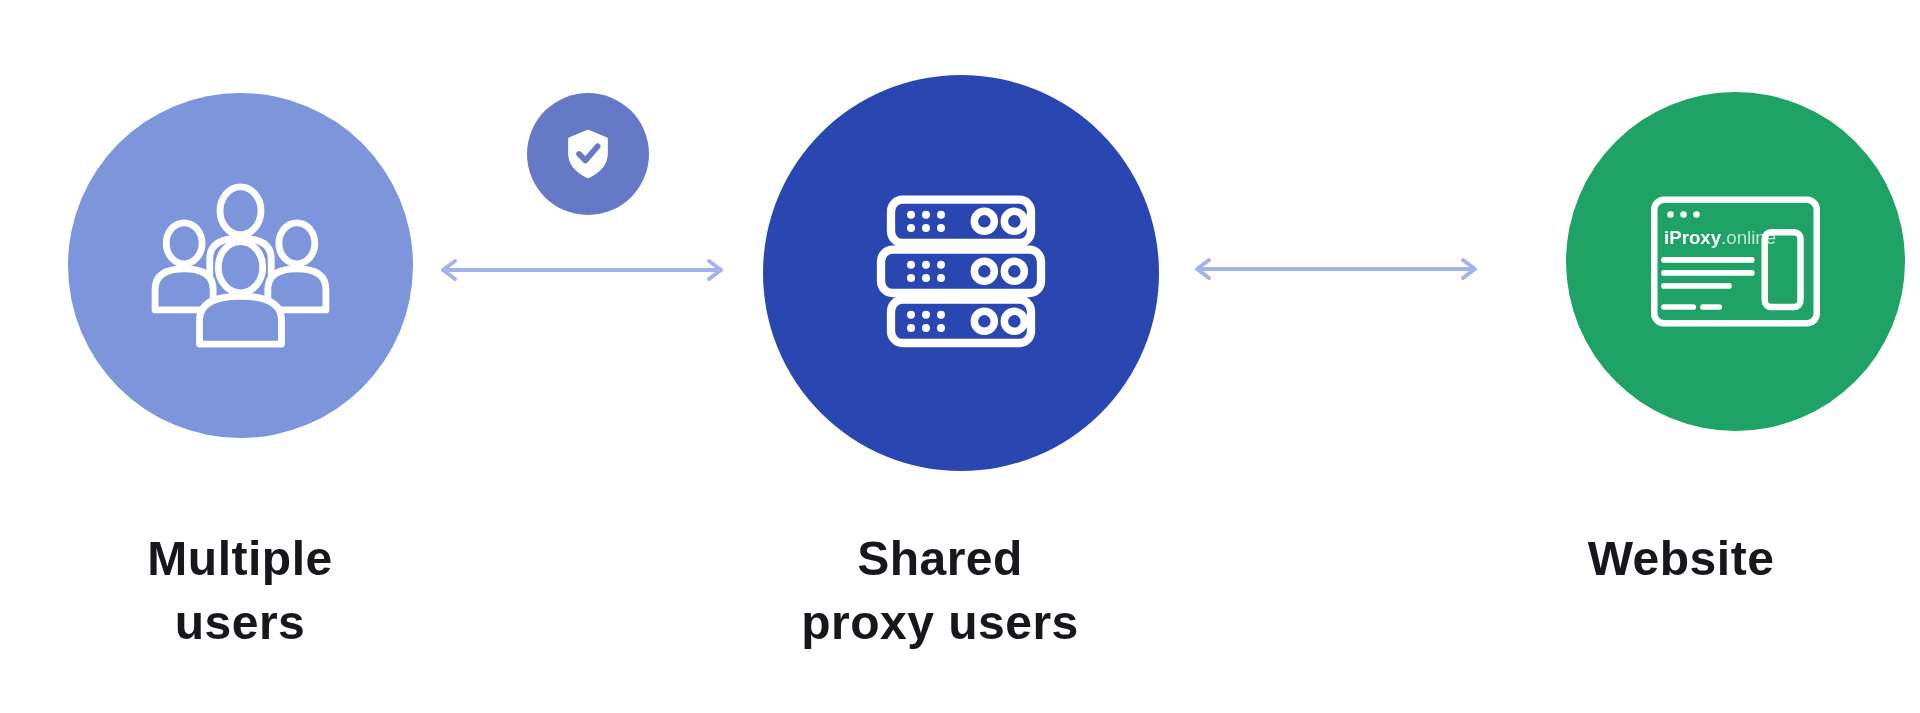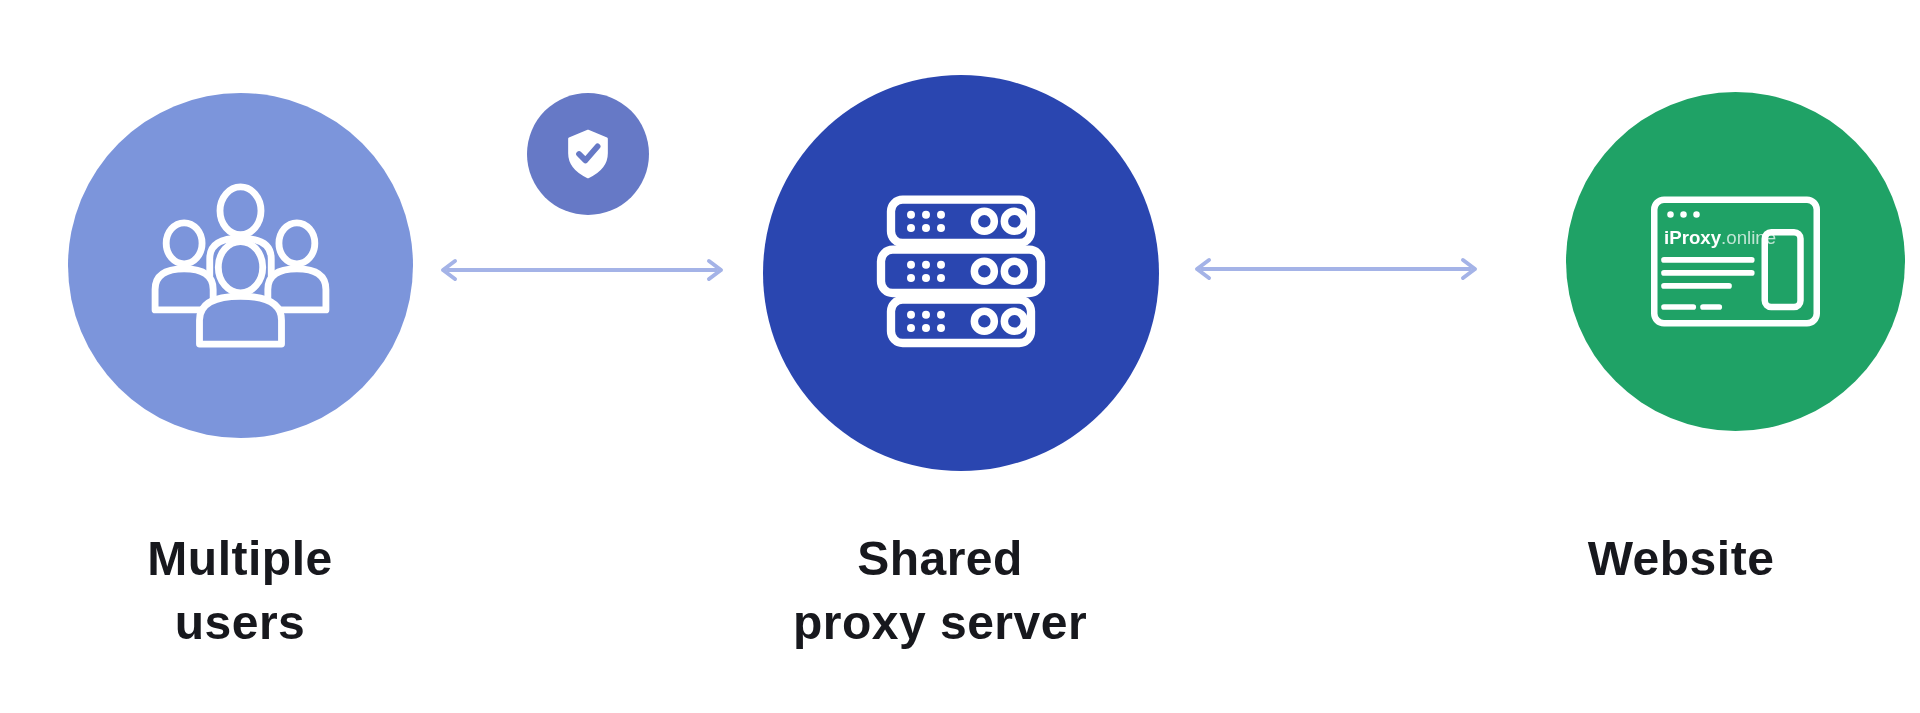--- a/index.html
+++ b/index.html
@@ -155,21 +155,21 @@
           <circle cx="92" cy="29" r="6"></circle>
         <circle cx="74" cy="59" r="6"></circle>
           <circle cx="92" cy="59" r="6"></circle>
         <circle cx="74" cy="89" r="6"></circle>
           <circle cx="92" cy="89" r="6"></circle>
       </g>
     </svg>
   </div>
   <div class="node-label label-server">
     <span>Shared</span>
-    <span>proxy server</span>
+    <span>proxy users</span>
   </div>
 
   <svg class="connector connector-right" viewBox="0 0 288 26" fill="none" stroke="#A4B3E7" stroke-width="4" stroke-linecap="round" stroke-linejoin="round">
     <line x1="10" y1="13" x2="278" y2="13"></line>
     <path d="M17 4 L5 13 L17 22"></path>
     <path d="M271 4 L283 13 L271 22"></path>
   </svg>
 
   <div class="circle circle-website">
     <svg class="icon-svg" width="195" height="195" viewBox="0 0 120 120" stroke="#FFFFFF" stroke-linecap="round" stroke-linejoin="round" fill="none">

